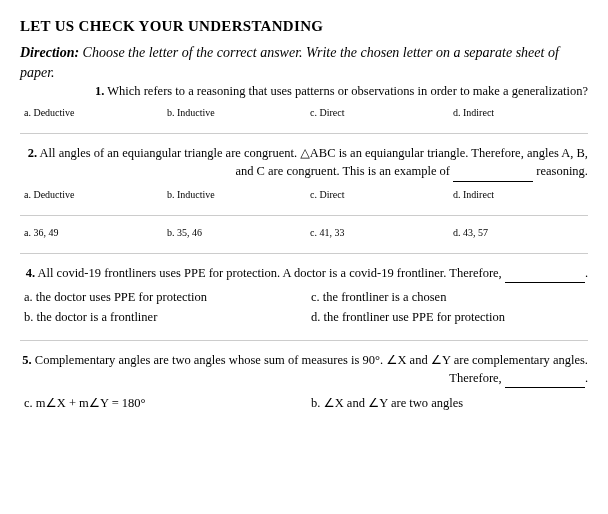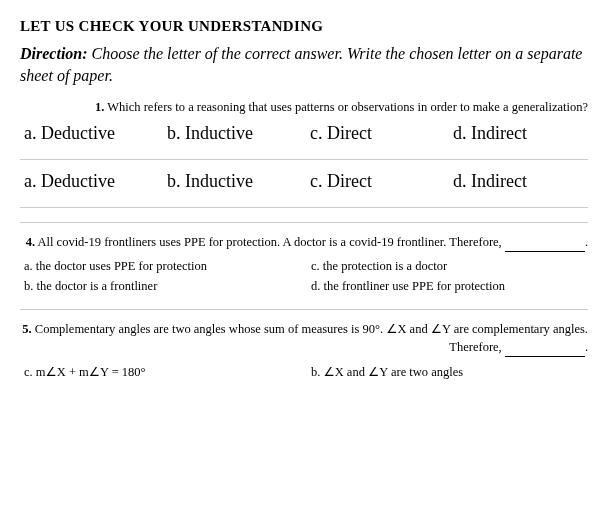--- a/index.html
+++ b/index.html
@@ -14,41 +14,40 @@
     }
     .title {
       font-size: 15px;
       font-weight: bold;
       text-transform: uppercase;
       margin-bottom: 8px;
       letter-spacing: 0.3px;
     }
     .direction {
       font-style: italic;
-      margin-bottom: 10px;
-      font-size: 16px;
+      font-size: 14px;
       line-height: 1.4;
     }
     .direction span.dir-label {
       font-weight: bold;
     }
     .question-block {
       margin-bottom: 14px;
     }
     .question-text {
       margin-bottom: 6px;
       line-height: 1.45;
       font-size: 12.5px;
       text-align: right;
     }
     .choices {
       display: grid;
       grid-template-columns: 1fr 1fr 1fr 1fr;
       gap: 2px 8px;
-      font-size: 18px;
+      font-size: 10px;
       padding-left: 4px;
     }
     .choices-2col {
       display: grid;
       grid-template-columns: 1fr 1fr;
       gap: 3px 10px;
       font-size: 12.5px;
       padding-left: 4px;
     }
     .choice {
@@ -87,42 +86,51 @@
     <div class="choice"><span>a.</span> <span>Deductive</span></div>
     <div class="choice"><span>b.</span> <span>Inductive</span></div>
     <div class="choice"><span>c.</span> <span>Direct</span></div>
     <div class="choice"><span>d.</span> <span>Indirect</span></div>
   </div>
 </div>
 
 <hr class="divider">
 
 <div class="question-block">
+  <div class="question-text">
+    <strong>2.</strong> All angles of an equiangular triangle are congruent. △ABC is an equiangular triangle. Therefore, angles A, B, and C are congruent. This is an example of <span class="blank">&nbsp;&nbsp;&nbsp;&nbsp;&nbsp;&nbsp;&nbsp;&nbsp;</span> reasoning.
+  </div>
   <div class="choices">
     <div class="choice"><span>a.</span> <span>Deductive</span></div>
     <div class="choice"><span>b.</span> <span>Inductive</span></div>
     <div class="choice"><span>c.</span> <span>Direct</span></div>
     <div class="choice"><span>d.</span> <span>Indirect</span></div>
   </div>
 </div>
 
 <hr class="divider">
 
 <div class="question-block">
+  <div class="choices">
+    <div class="choice"><span>a.</span> <span>36, 49</span></div>
+    <div class="choice"><span>b.</span> <span>35, 46</span></div>
+    <div class="choice"><span>c.</span> <span>41, 33</span></div>
+    <div class="choice"><span>d.</span> <span>43, 57</span></div>
+  </div>
 </div>
 
 <hr class="divider">
 
 <div class="question-block">
   <div class="question-text">
     <strong>4.</strong> All covid-19 frontliners uses PPE for protection. A doctor is a covid-19 frontliner. Therefore, <span class="blank">&nbsp;&nbsp;&nbsp;&nbsp;&nbsp;&nbsp;&nbsp;&nbsp;&nbsp;&nbsp;&nbsp;&nbsp;&nbsp;&nbsp;&nbsp;&nbsp;</span>.
   </div>
   <div class="choices-2col">
     <div class="choice"><span>a.</span> <span>the doctor uses PPE for protection</span></div>
-    <div class="choice"><span>c.</span> <span>the protection is a doctor</span></div>
+    <div class="choice"><span>c.</span> <span>the frontliner is a chosen</span></div>
     <div class="choice"><span>b.</span> <span>the doctor is a frontliner</span></div>
     <div class="choice"><span>d.</span> <span>the frontliner use PPE for protection</span></div>
   </div>
 </div>
 
 <hr class="divider">
 
 <div class="question-block">
   <div class="question-text">
     <strong>5.</strong> Complementary angles are two angles whose sum of measures is 90°. ∠X and ∠Y are complementary angles. Therefore, <span class="blank">&nbsp;&nbsp;&nbsp;&nbsp;&nbsp;&nbsp;&nbsp;&nbsp;&nbsp;&nbsp;&nbsp;&nbsp;&nbsp;&nbsp;&nbsp;&nbsp;</span>.

